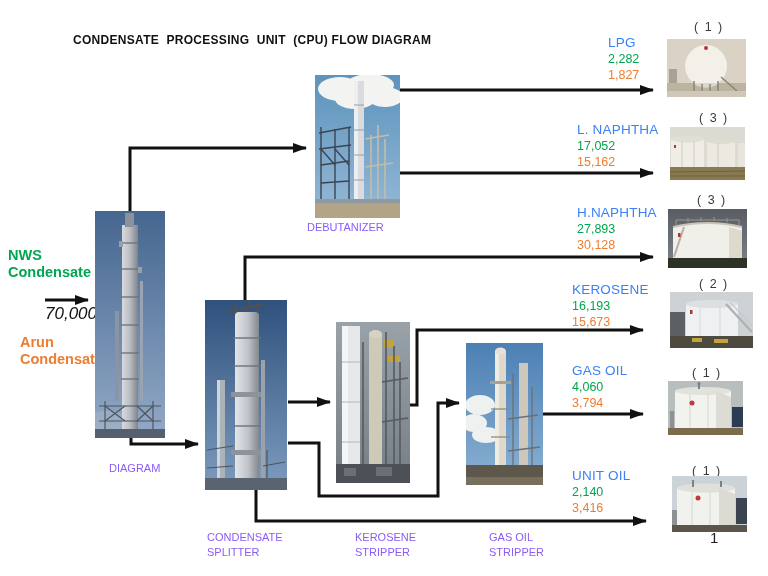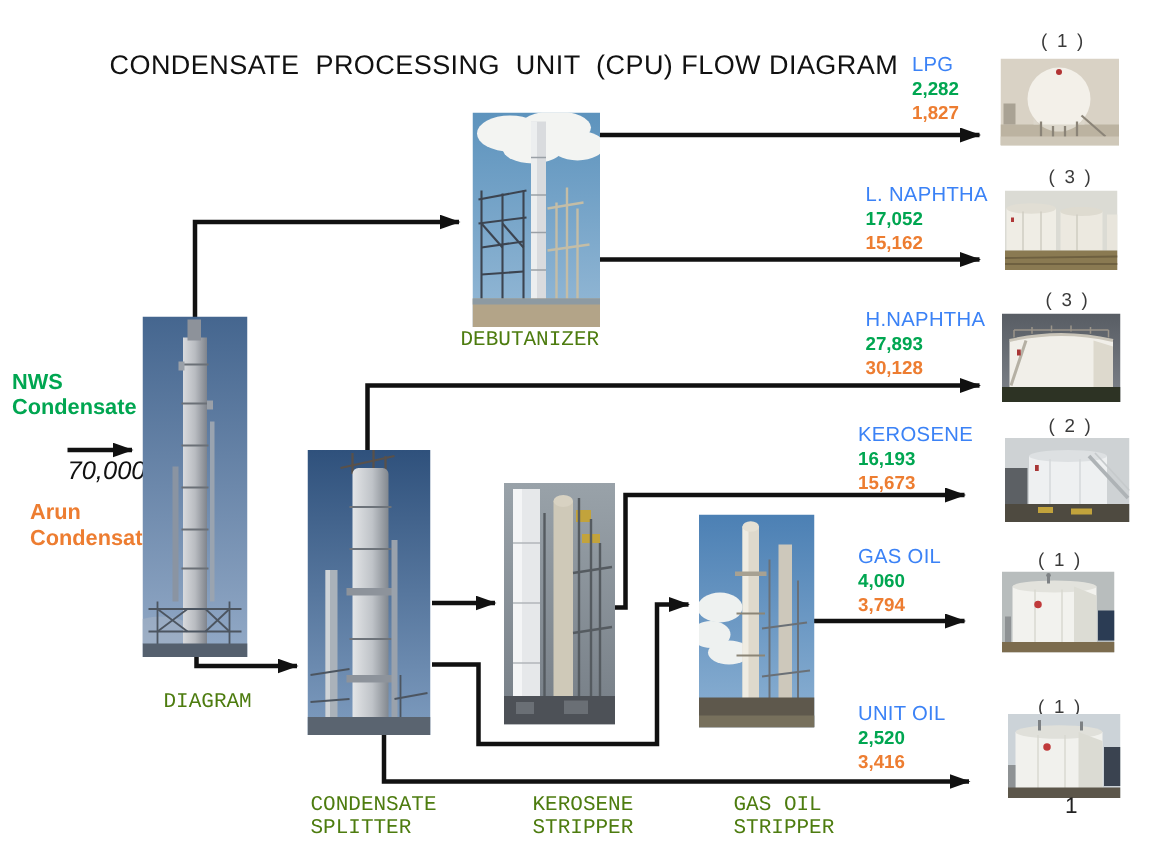--- a/index.html
+++ b/index.html
@@ -2,36 +2,36 @@
 <html style="--green: #00A651; --orange: #ED7D31;"><head>
 <meta charset="utf-8">
 <style>
   html,body{margin:0;padding:0;background:#fff;}
   .canvas{
     position:relative;width:768px;height:576px;background:#ffffff;overflow:hidden;
     font-family:"Liberation Sans","DejaVu Sans",sans-serif;
   }
   .abs{position:absolute;}
   .title{
-    left:73px;top:33px;font-size:18px;font-weight:normal;color:#111;
+    left:73px;top:33px;font-size:12px;font-weight:bold;color:#111;
     white-space:pre;letter-spacing:.3px;
   }
   .connectors{left:0;top:0;width:768px;height:576px;pointer-events:none;}
   .photo{display:block;}
   .photo svg{display:block;}
   
   .feed{font-weight:bold;font-size:14.5px;line-height:16.5px;}
   .feed.nws{left:8px;top:247px;color:var(--green,#00A651);}
   .feed.arun{left:20px;top:334px;color:var(--orange,#ED7D31);}
   .feedrate{left:45px;top:304px;font-size:17px;color:#111;font-style:italic;}
   
-  .eq{font-family:Liberation Mono, monospace;font-size:14px;line-height:15px;color:#4d7c0f;}
+  .eq{font-family:Liberation Sans, sans-serif;font-size:11px;line-height:15px;color:#8b5cf6;}
   
   .product .pname{font-size:13.5px;color:#3b82f6;line-height:17px;letter-spacing:.2px;}
-  .product .pval{font-size:12.5px;font-weight:bold;line-height:16px;}
+  .product .pval{font-size:12.5px;font-weight:normal;line-height:16px;}
   .product .nws{color:var(--green,#00A651);}
   .product .arun{color:var(--orange,#ED7D31);}
   .tankcount{font-size:12.5px;color:#3a3a3a;letter-spacing:1.5px;}
   .pagenum{left:710px;top:529px;font-size:15px;color:#222;}
 </style>
 </head>
 <body>
 
 <div class="canvas">
 
@@ -308,21 +308,21 @@
     <div class="pval nws">16,193</div>
     <div class="pval arun">15,673</div>
   </div>
   <div class="abs product" style="left:572px;top:362px">
     <div class="pname">GAS OIL</div>
     <div class="pval nws">4,060</div>
     <div class="pval arun">3,794</div>
   </div>
   <div class="abs product" style="left:572px;top:467px">
     <div class="pname">UNIT OIL</div>
-    <div class="pval nws">2,520</div>
+    <div class="pval nws">2,140</div>
     <div class="pval arun">3,416</div>
   </div>
 
   <div class="abs tankcount" style="left:694px;top:20px">( 1 )</div>
   <div class="abs tankcount" style="left:699px;top:111px">( 3 )</div>
   <div class="abs tankcount" style="left:697px;top:193px">( 3 )</div>
   <div class="abs tankcount" style="left:699px;top:277px">( 2 )</div>
   <div class="abs tankcount" style="left:692px;top:366px">( 1 )</div>
   <div class="abs tankcount" style="left:692px;top:464px">( 1 )</div>
 

